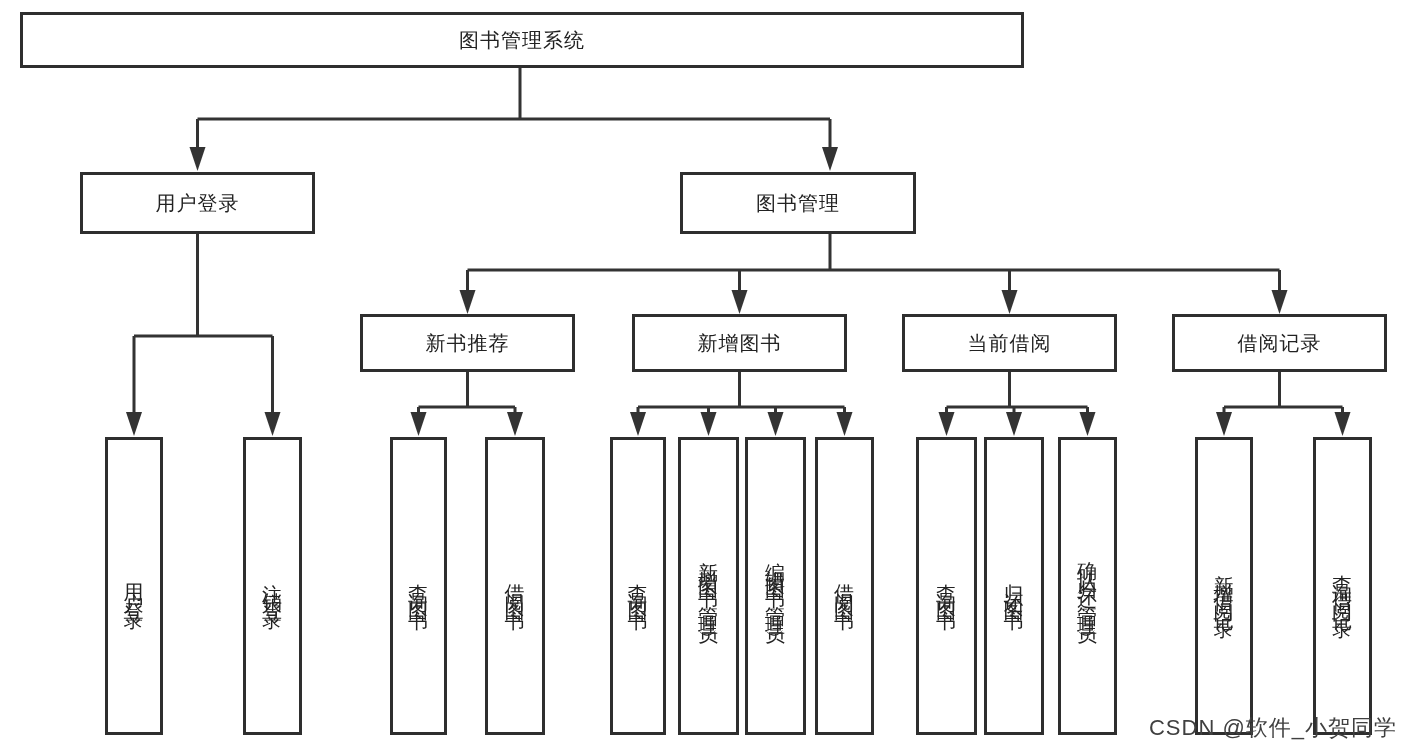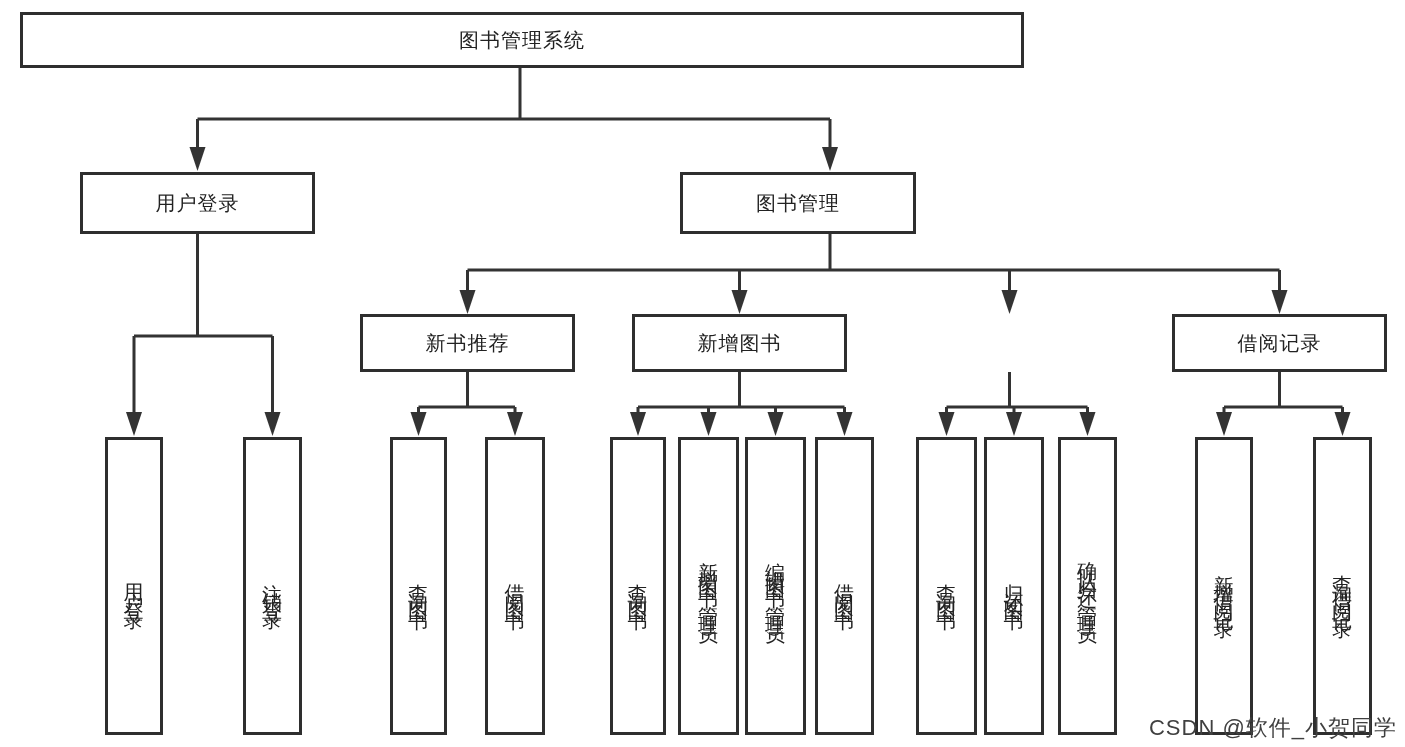--- a/index.html
+++ b/index.html
@@ -95,20 +95,23 @@
   <div class="box" style="left:680px; top:172px; width:236px; height:62px;">
     <span>图书管理</span>
   </div>
 
   <div class="box" style="left:360px; top:314px; width:215px; height:58px;">
     <span>新书推荐</span>
   </div>
   <div class="box" style="left:632px; top:314px; width:215px; height:58px;">
     <span>新增图书</span>
   </div>
+  <div class="box" style="left:902px; top:314px; width:215px; height:58px;">
+    <span>当前借阅</span>
+  </div>
   <div class="box" style="left:1172px; top:314px; width:215px; height:58px;justify-content:center;">
     <span>借阅记录</span>
   </div>
 
   <div class="box vbox" style="left:105px; top:437px; width:58px; height:298px;">
     <span>用户登录</span>
   </div>
   <div class="box vbox" style="left:243px; top:437px; width:59px; height:298px;">
     <span>注销登录</span>
   </div>

